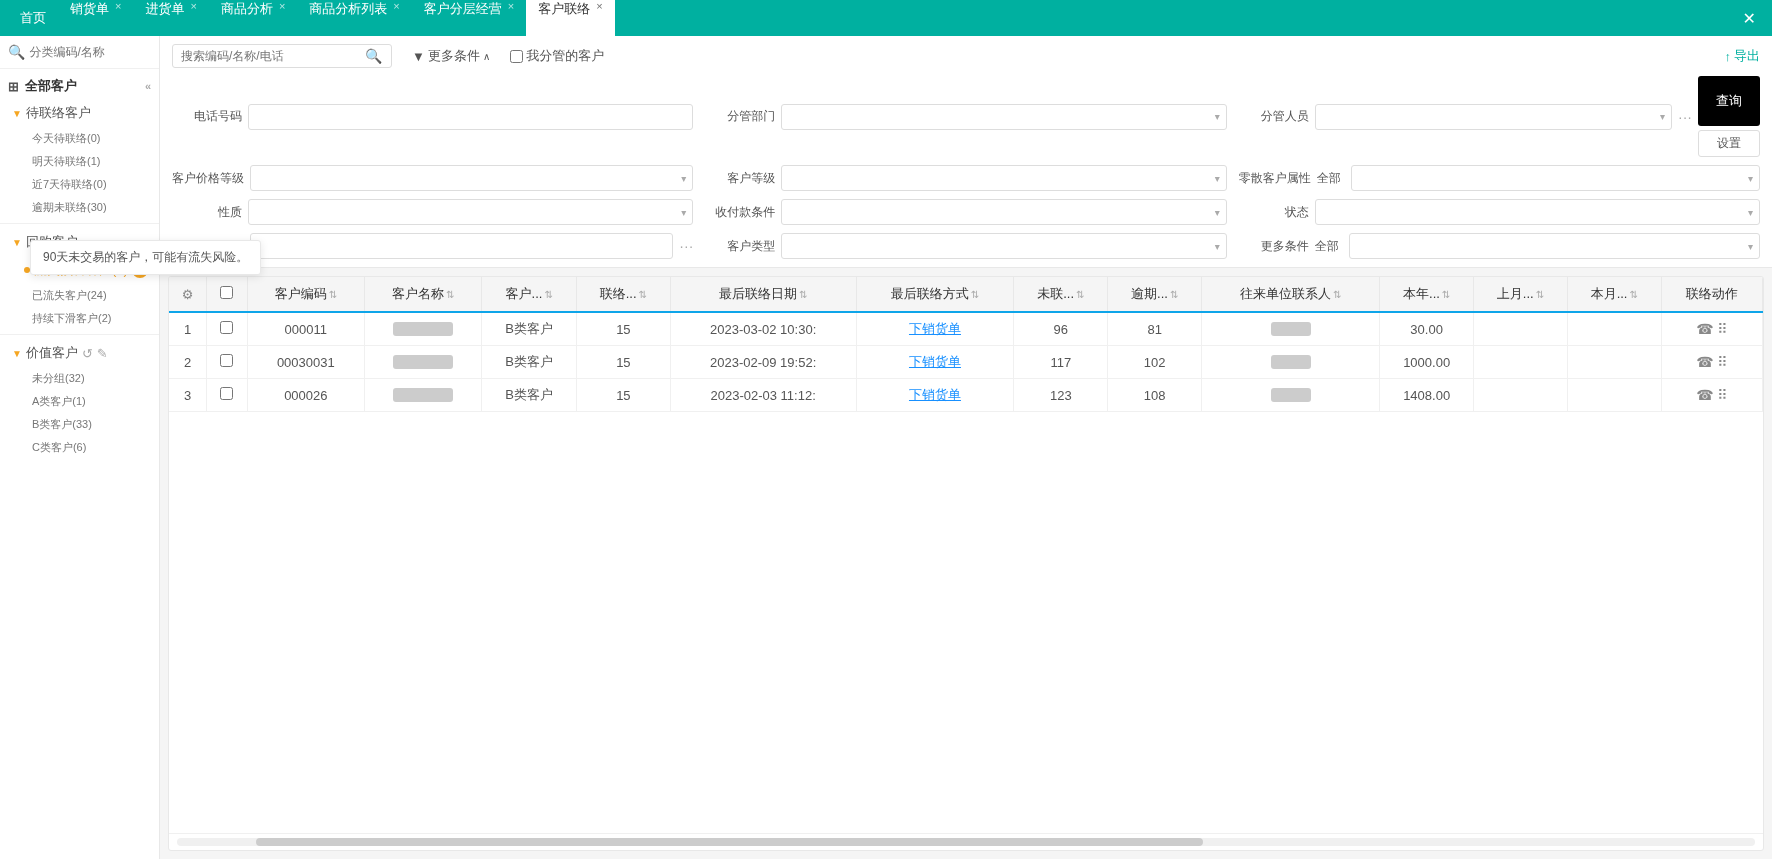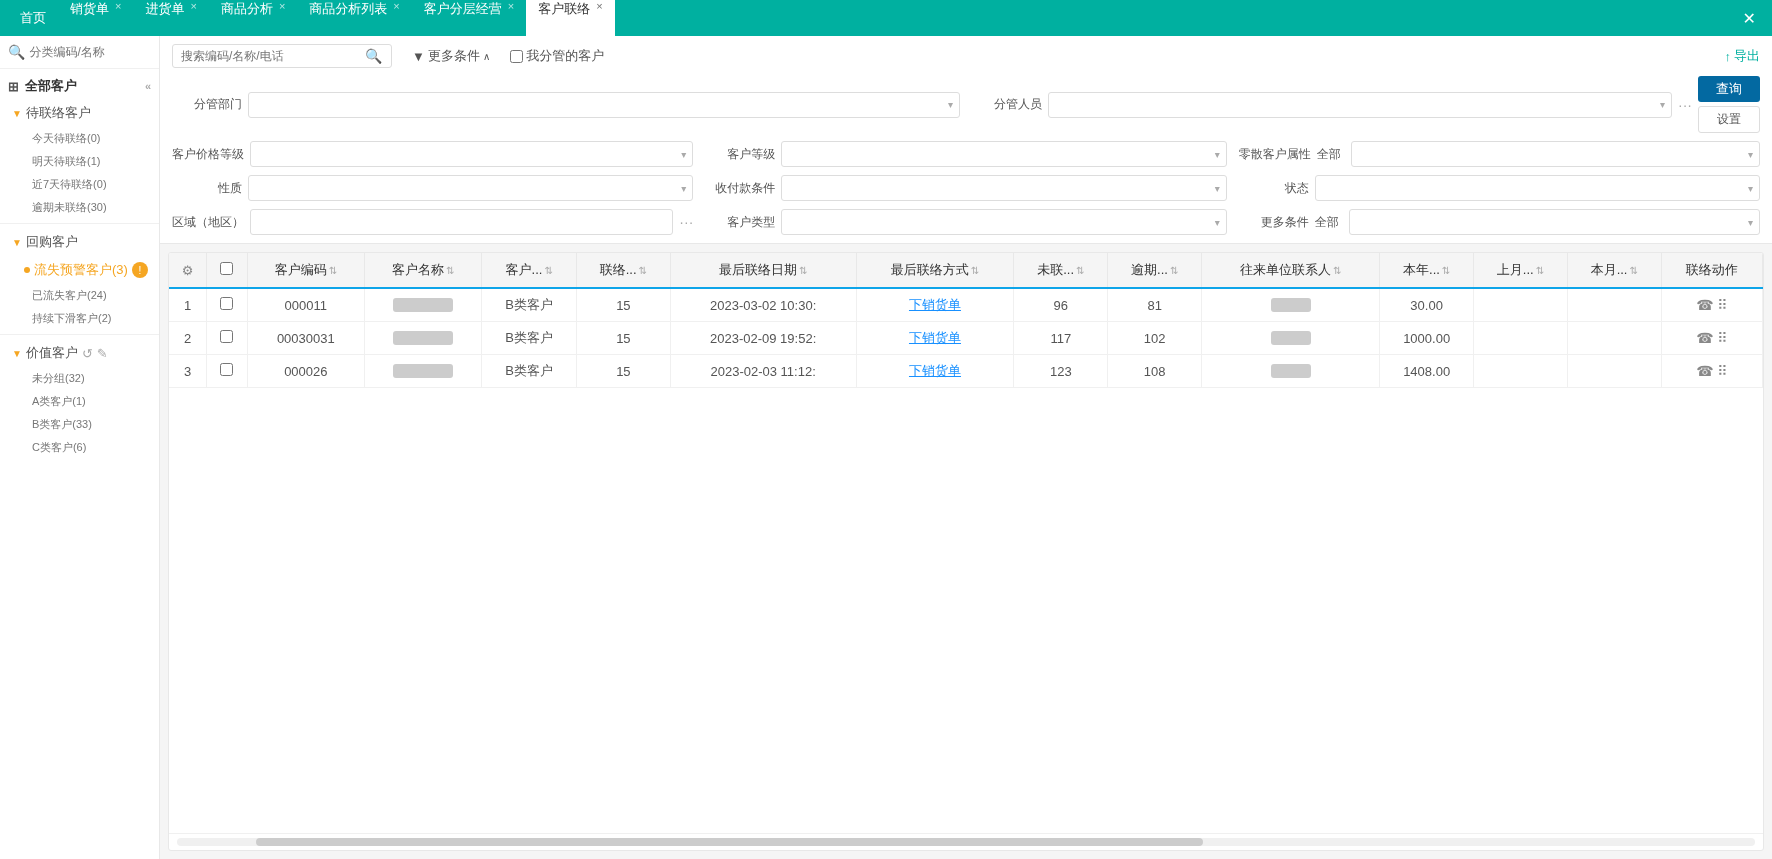--- a/index.html
+++ b/index.html
@@ -241,25 +241,25 @@
       font-size: 12px;
       height: 26px;
       cursor: pointer;
       background: #fff;
       justify-content: space-between;
     }
     .filter-select .chevron { color: #aaa; font-size: 10px; }
     .filter-select-text { color: #555; }
     .filter-dots { color: #aaa; cursor: pointer; font-size: 14px; }
     .query-btn {
-      background: #0369a1;
+      background: #000000;
       color: #fff;
       border: none;
       border-radius: 3px;
-      padding: 4px 18px;
+      padding: 16px 18px;
       cursor: pointer;
       font-size: 13px;
     }
     .settings-btn {
       background: #fff;
       color: #555;
       border: 1px solid #ddd;
       border-radius: 3px;
       padding: 4px 12px;
       cursor: pointer;
@@ -460,20 +460,21 @@
     <div class="sidebar-group-header" style="position:relative;">
       <span class="triangle">▼</span>
       <span>回购客户</span>
     </div>
     <div class="sidebar-item active" style="position:relative;">
       <span class="dot"></span>
       <span>流失预警客户(3)</span>
       <span class="orange-circle">!</span>
     </div>
 
+    <div class="tooltip-box">90天未交易的客户，可能有流失风险。</div>
 
     <div class="sidebar-sub-item">已流失客户(24)</div>
     <div class="sidebar-sub-item">持续下滑客户(2)</div>
 
     <div class="sidebar-divider"></div>
 
     <div class="sidebar-group-header">
       <span class="triangle">▼</span>
       <span>价值客户</span>
       <span style="margin-left:4px;cursor:pointer;color:#aaa;">↺</span>
@@ -506,20 +507,24 @@
         <div class="filter-spacer"></div>
         <div class="export-btn">
           <span>↑</span>
           <span>导出</span>
         </div>
       </div>
 
       <div class="filter-rows">
 
         <div class="filter-row">
+          <div class="filter-field">
+            <span class="filter-label">电话号码</span>
+            <input class="filter-input" type="text" style="flex: 2 1 0%;">
+          </div>
           <div class="filter-field">
             <span class="filter-label">分管部门</span>
             <div class="filter-select" style="flex:2;">
               <span class="filter-select-text"></span>
               <span class="chevron">▾</span>
             </div>
           </div>
           <div class="filter-field">
             <span class="filter-label">分管人员</span>
             <div class="filter-select" style="flex:2;">

